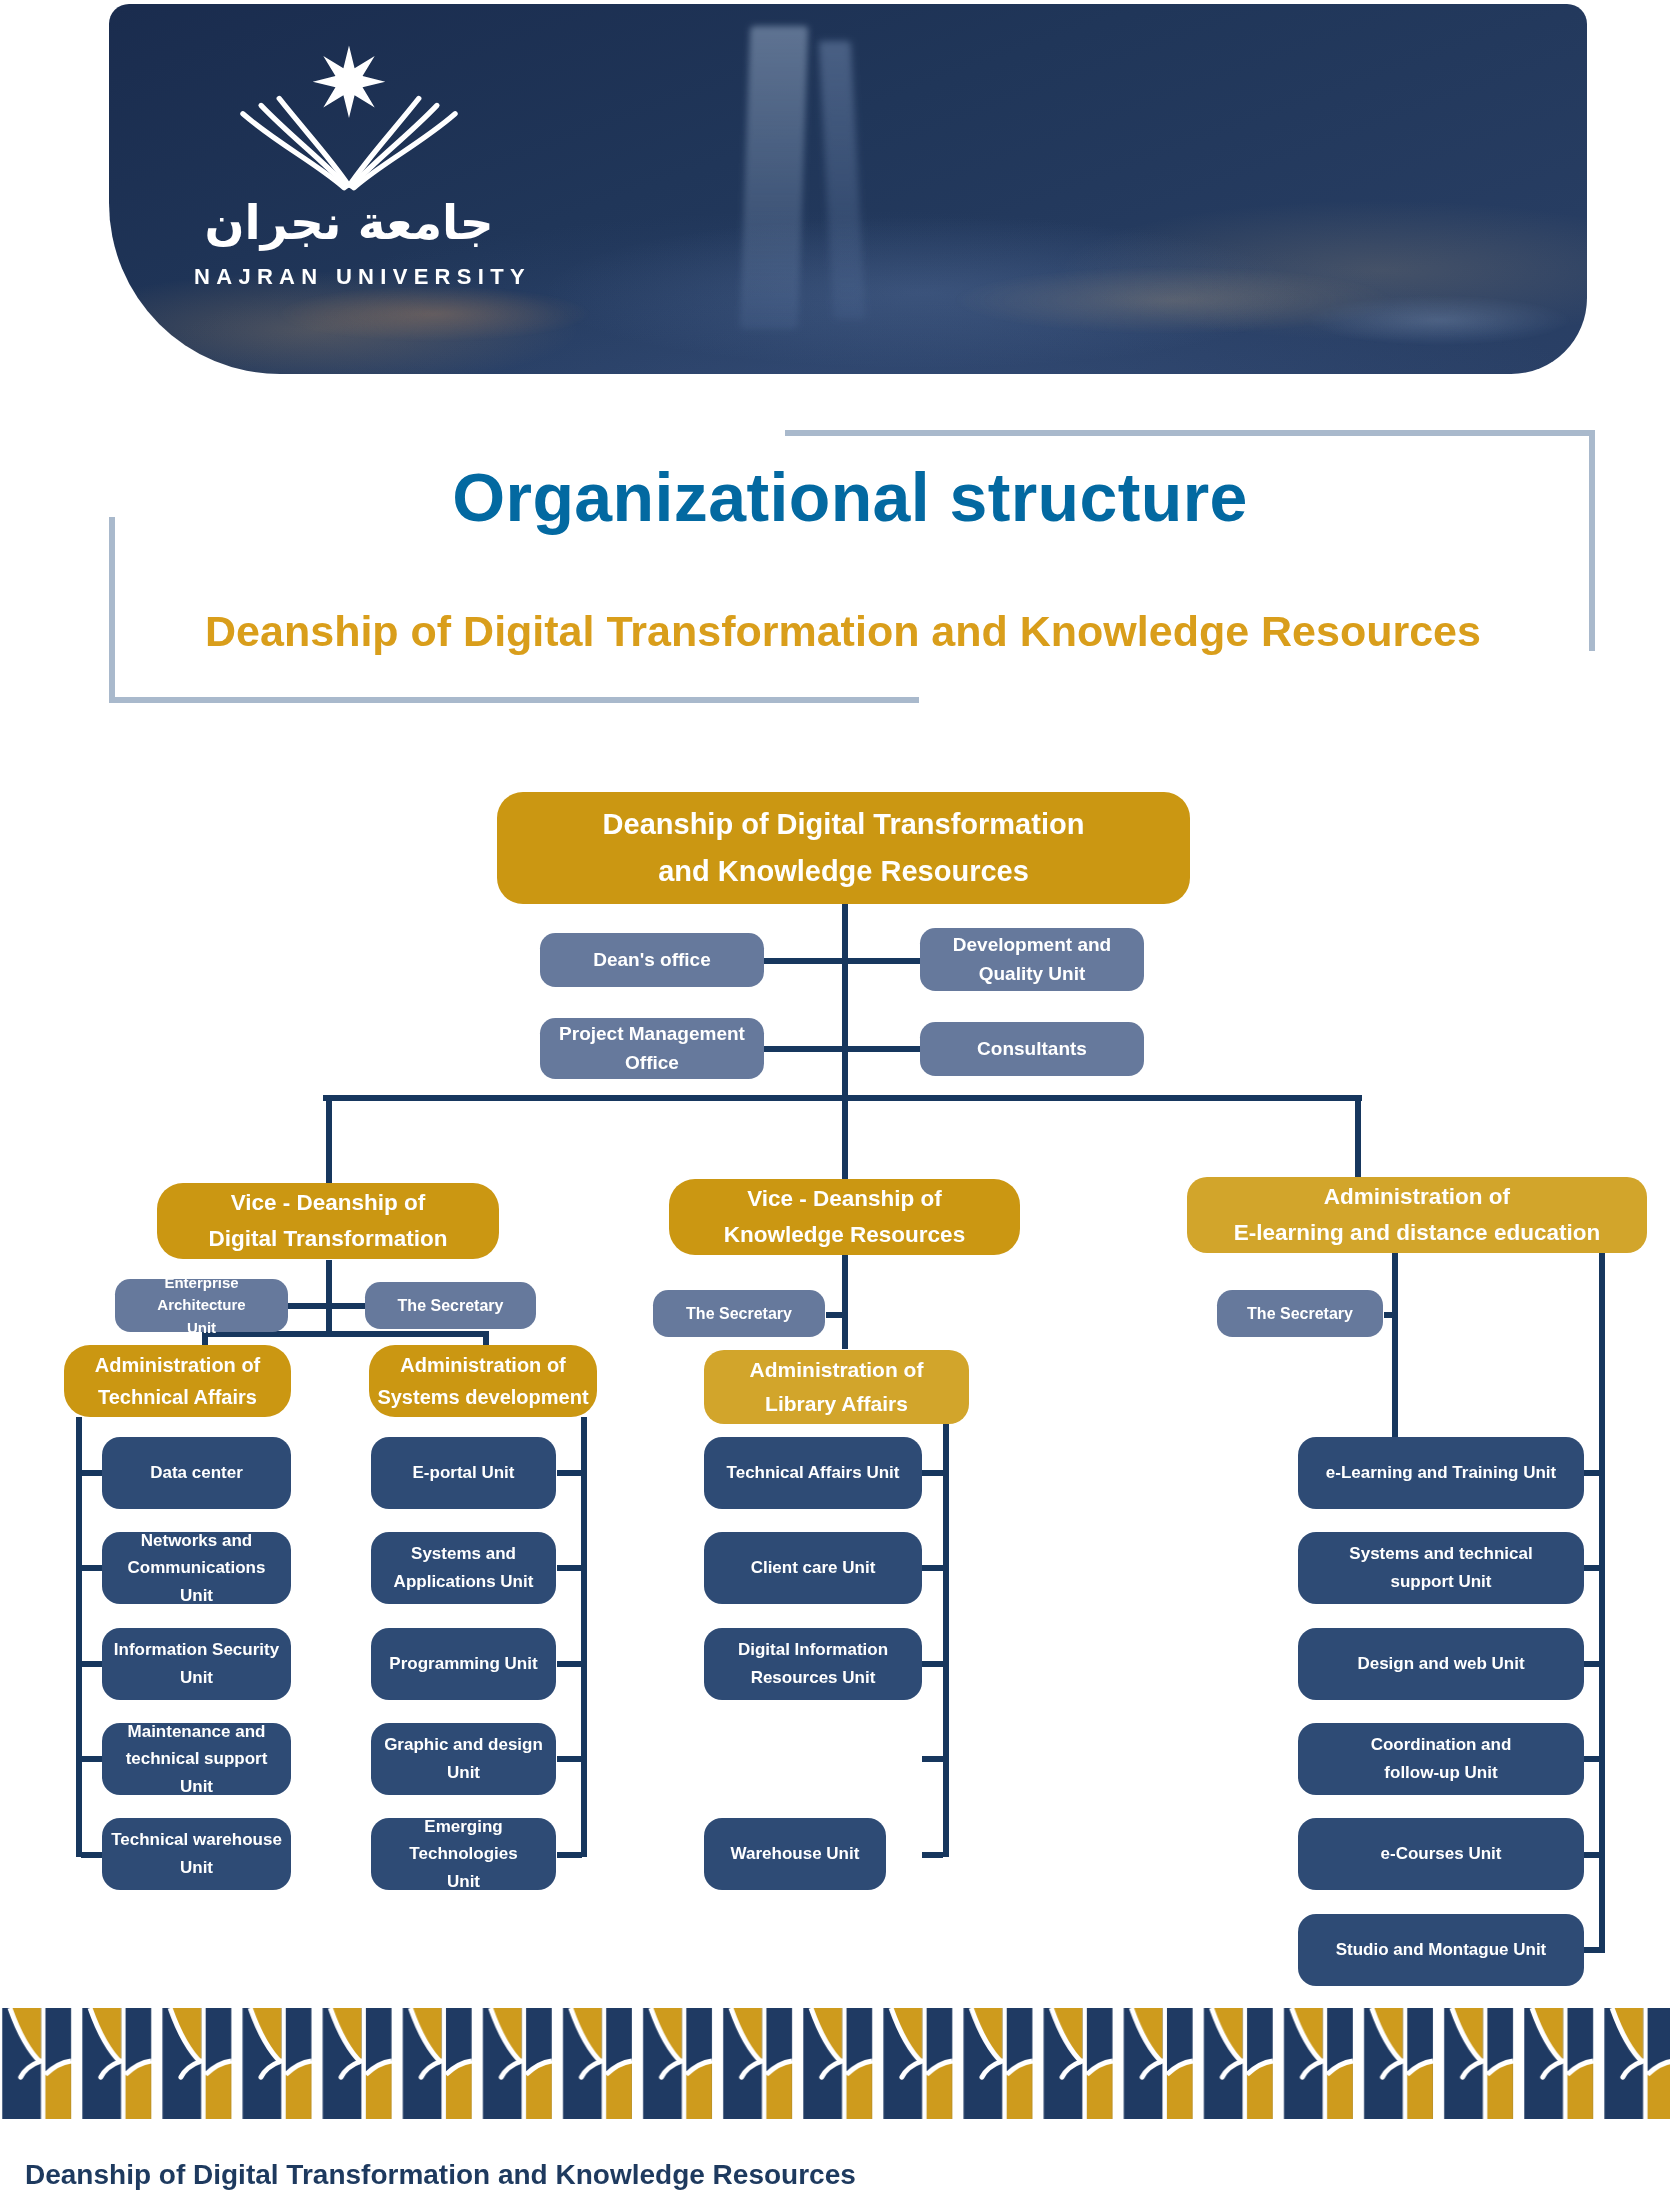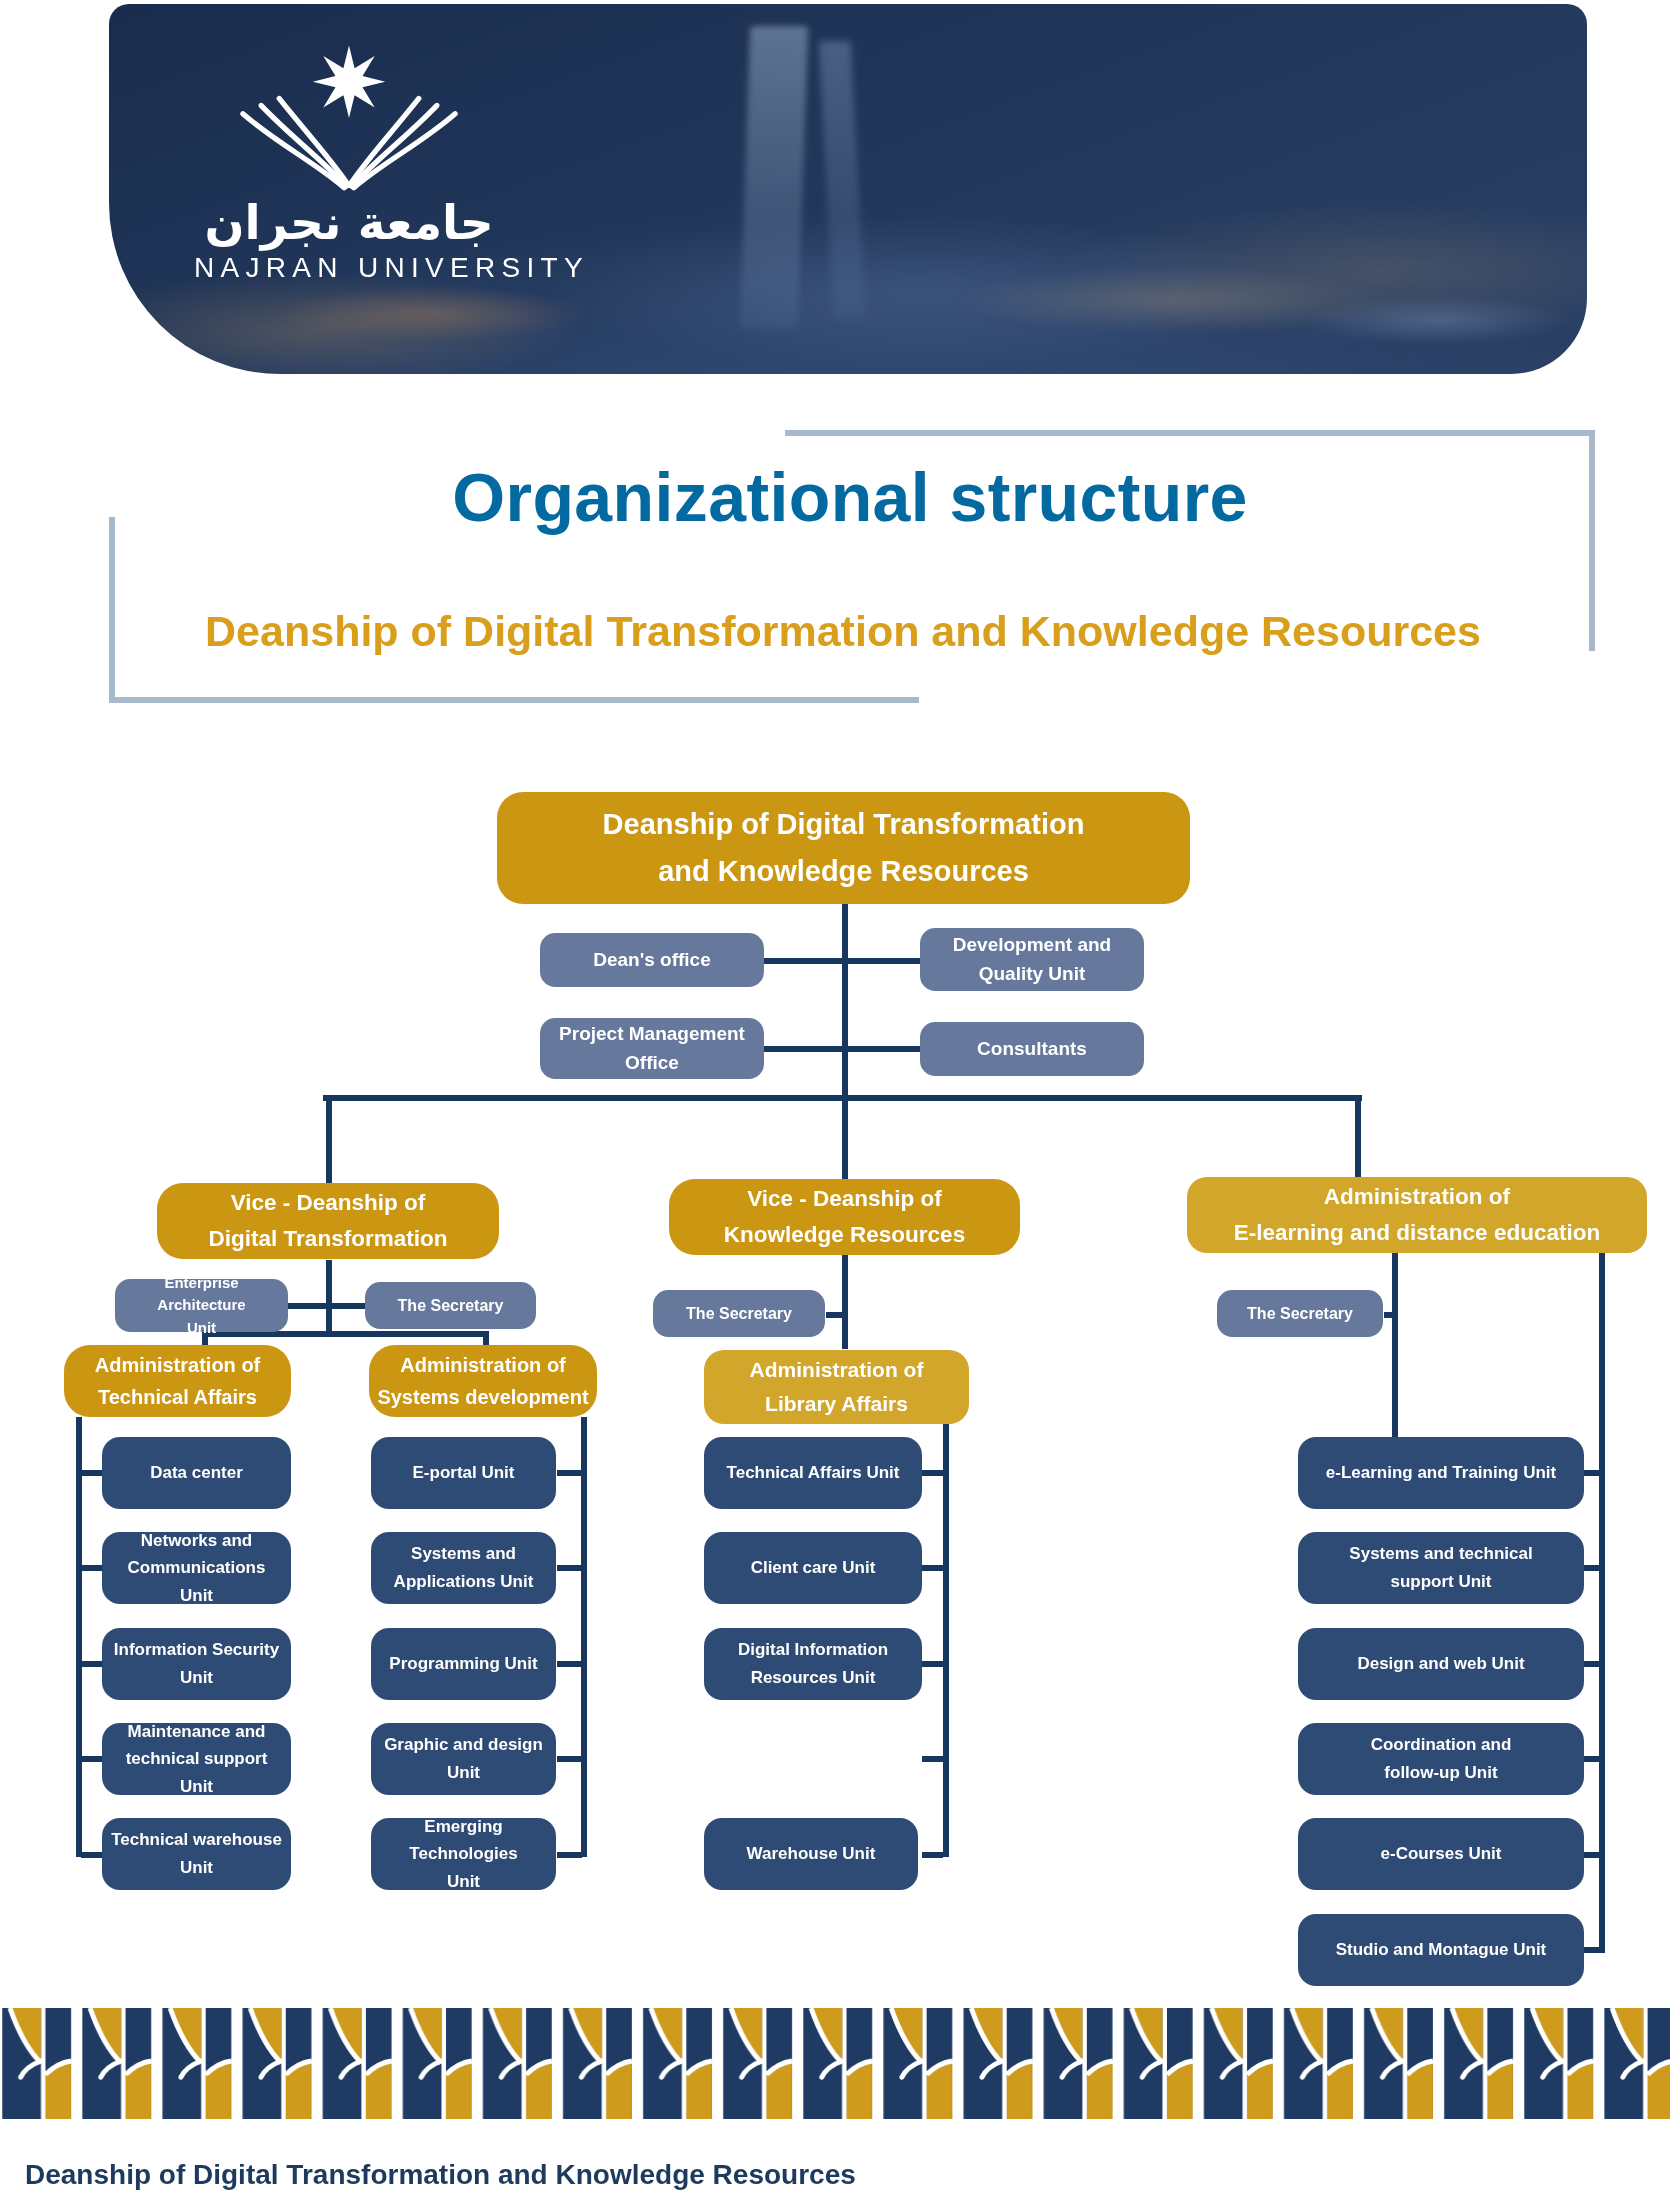--- a/index.html
+++ b/index.html
@@ -22,21 +22,21 @@
          background:linear-gradient(180deg,rgba(170,195,235,.30),rgba(120,150,200,.08));
          border-radius:3.6px;filter:blur(3.6px);transform:skewX(3deg);}
   .glowband{position:absolute;left:0;bottom:0;width:100%;height:36%;
          background:
            radial-gradient(ellipse 225px 40px at 22% 55%, rgba(255,170,90,.22), transparent 70%),
            radial-gradient(ellipse 315px 49px at 72% 45%, rgba(255,205,130,.18), transparent 70%),
            radial-gradient(ellipse 189px 36px at 90% 60%, rgba(190,215,250,.20), transparent 70%);
          filter:blur(1.3px);}
   .logo{position:absolute;left:85px;top:40px;width:310px;text-align:center;color:#ffffff;}
   .logo .ar{font-family:"DejaVu Sans",sans-serif;font-size:47px;font-weight:bold;line-height:1.15;margin-top:2.7px;}
-  .logo .en{font-size:28px;font-weight:normal;letter-spacing:6.3px;margin-top:2px;white-space:nowrap;}
+  .logo .en{font-size:22px;font-weight:bold;letter-spacing:6.3px;margin-top:14px;white-space:nowrap;}
 
   
   .deco{position:absolute;background:#a9b9cc;}
   .h1{position:absolute;left:310px;top:458px;width:1080px;text-align:center;
       font-size:68px;font-weight:bold;color:#0369a1;letter-spacing:0.4px;}
   .h2{position:absolute;left:112px;top:607px;width:1462px;text-align:center;
       font-size:43px;font-weight:bold;color:#d99e1b;}
 
   
   .ln{position:absolute;background:#17375e;display:block;}
@@ -182,21 +182,21 @@
 Applications Unit</div>
   <div class="box unit" style="left:371px;top:1628px;width:185px;height:72px;font-size:17px;">Programming Unit</div>
   <div class="box unit" style="left:371px;top:1723px;width:185px;height:72px;font-size:17px;">Graphic and design Unit</div>
   <div class="box unit" style="left:371px;top:1818px;width:185px;height:72px;font-size:17px;">Emerging Technologies
 Unit</div>
 
   <div class="box unit" style="left:704px;top:1437px;width:218px;height:72px;font-size:17px;padding-left:8px;">Technical Affairs Unit</div>
   <div class="box unit" style="left:704px;top:1532px;width:218px;height:72px;font-size:17px;">Client care Unit</div>
   <div class="box unit" style="left:704px;top:1628px;width:218px;height:72px;font-size:17px;">Digital Information
 Resources Unit</div>
-  <div class="box unit" style="left:704px;top:1818px;width:214px;height:72px;font-size:17px;">Warehouse Unit</div>
+  <div class="box unit" style="left:704px;top:1818px;width:182px;height:72px;font-size:17px;">Warehouse Unit</div>
 
   <div class="box unit" style="left:1298px;top:1437px;width:286px;height:72px;font-size:17px;">e-Learning and Training Unit</div>
   <div class="box unit" style="left:1298px;top:1532px;width:286px;height:72px;font-size:17px;">Systems and technical
 support Unit</div>
   <div class="box unit" style="left:1298px;top:1628px;width:286px;height:72px;font-size:17px;">Design and web Unit</div>
   <div class="box unit" style="left:1298px;top:1723px;width:286px;height:72px;font-size:17px;">Coordination and
 follow-up Unit</div>
   <div class="box unit" style="left:1298px;top:1818px;width:286px;height:72px;font-size:17px;">e-Courses Unit</div>
   <div class="box unit" style="left:1298px;top:1914px;width:286px;height:72px;font-size:17px;">Studio and Montague Unit</div>
 

